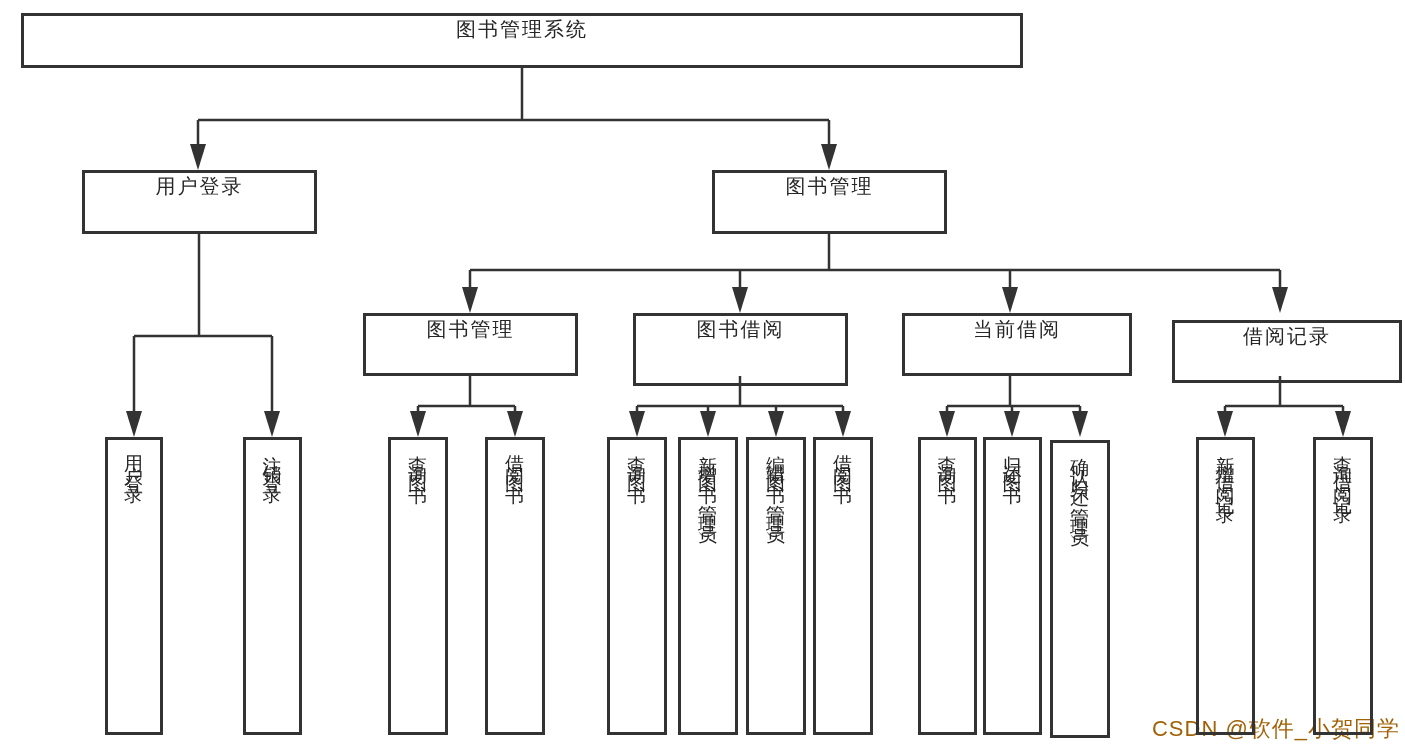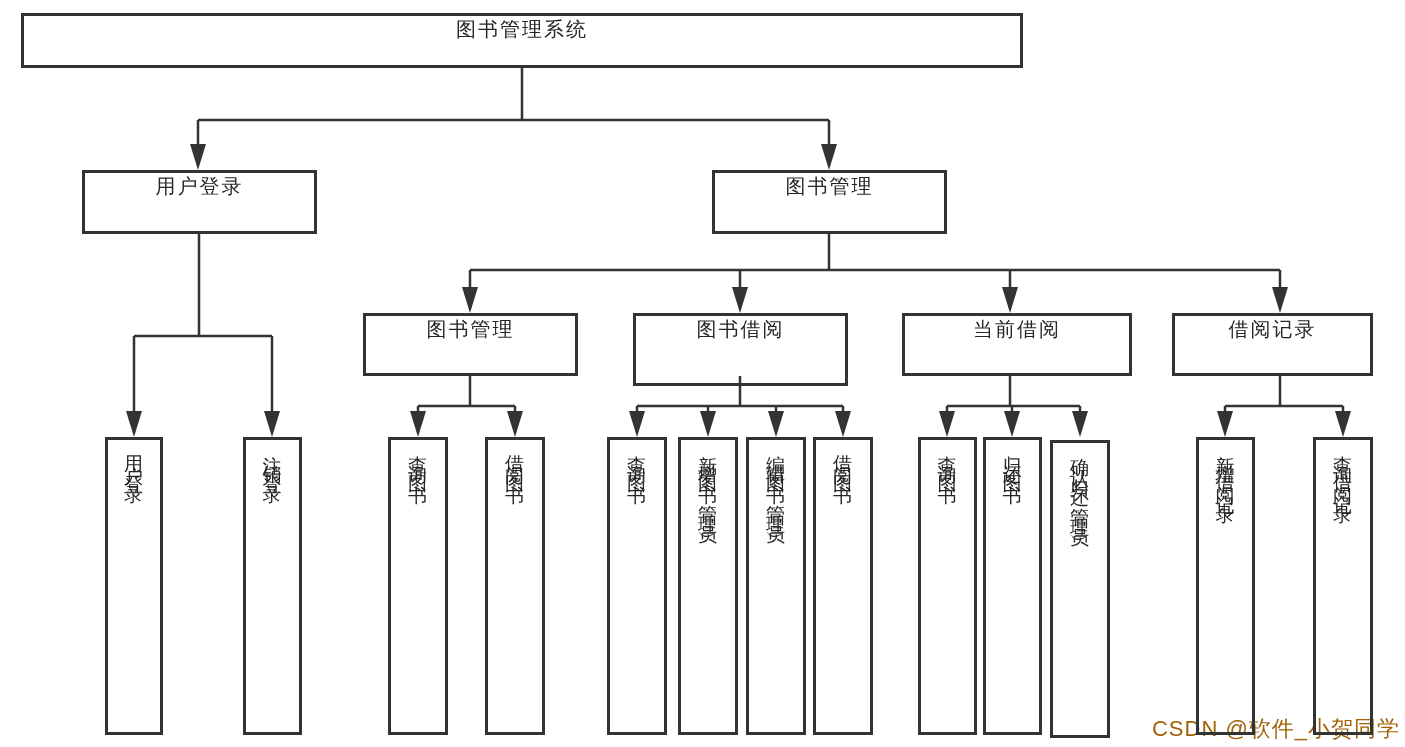--- a/index.html
+++ b/index.html
@@ -114,21 +114,21 @@
 
   <div class="node hnode" style="left:363px;top:313px;width:215px;height:63px">
     <span>图书管理</span>
   </div>
   <div class="node hnode" style="left:633px;top:313px;width:215px;height:73px">
     <span>图书借阅</span>
   </div>
   <div class="node hnode" style="left:902px;top:313px;width:230px;height:63px">
     <span>当前借阅</span>
   </div>
-  <div class="node hnode" style="left:1172px;top:313px;width:201px;height:63px">
+  <div class="node hnode" style="left:1172px;top:320px;width:230px;height:63px">
     <span>借阅记录</span>
   </div>
 
   <div class="node vnode" style="left:105px;top:437px;width:58px;height:298px">
     <span>用户登录</span>
   </div>
   <div class="node vnode" style="left:243px;top:437px;width:59px;height:298px">
     <span>注销登录</span>
   </div>
 

